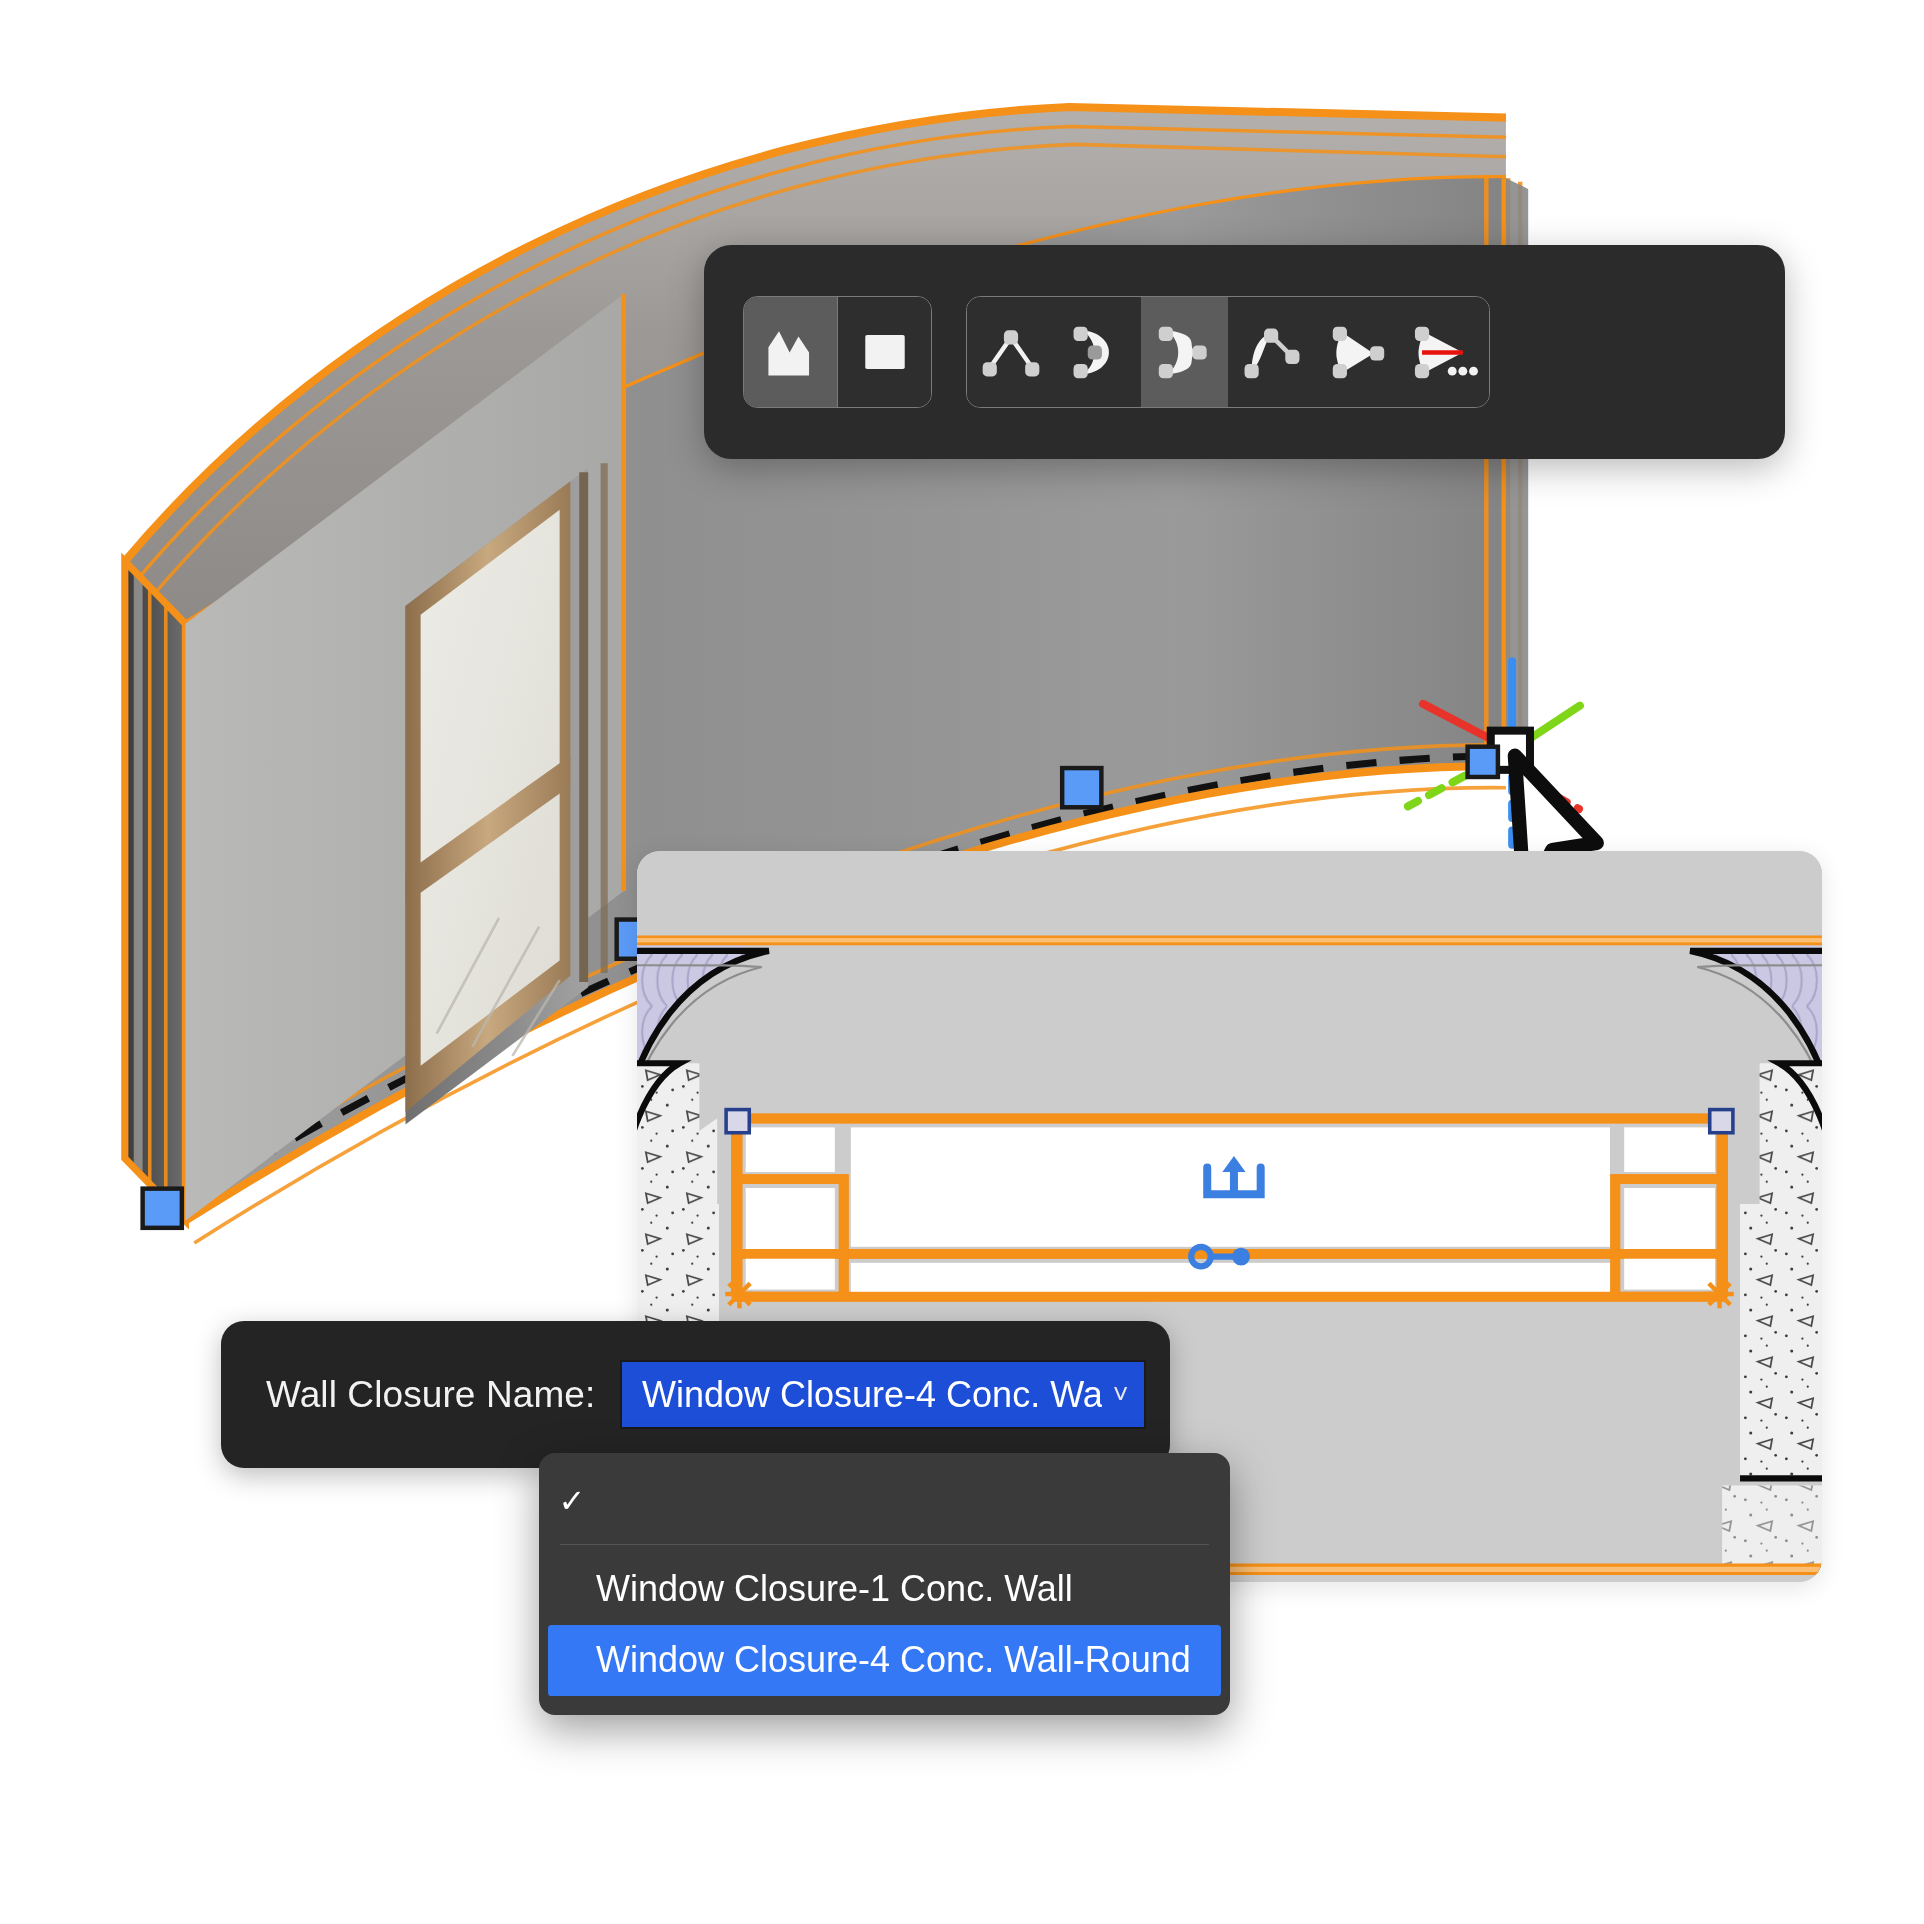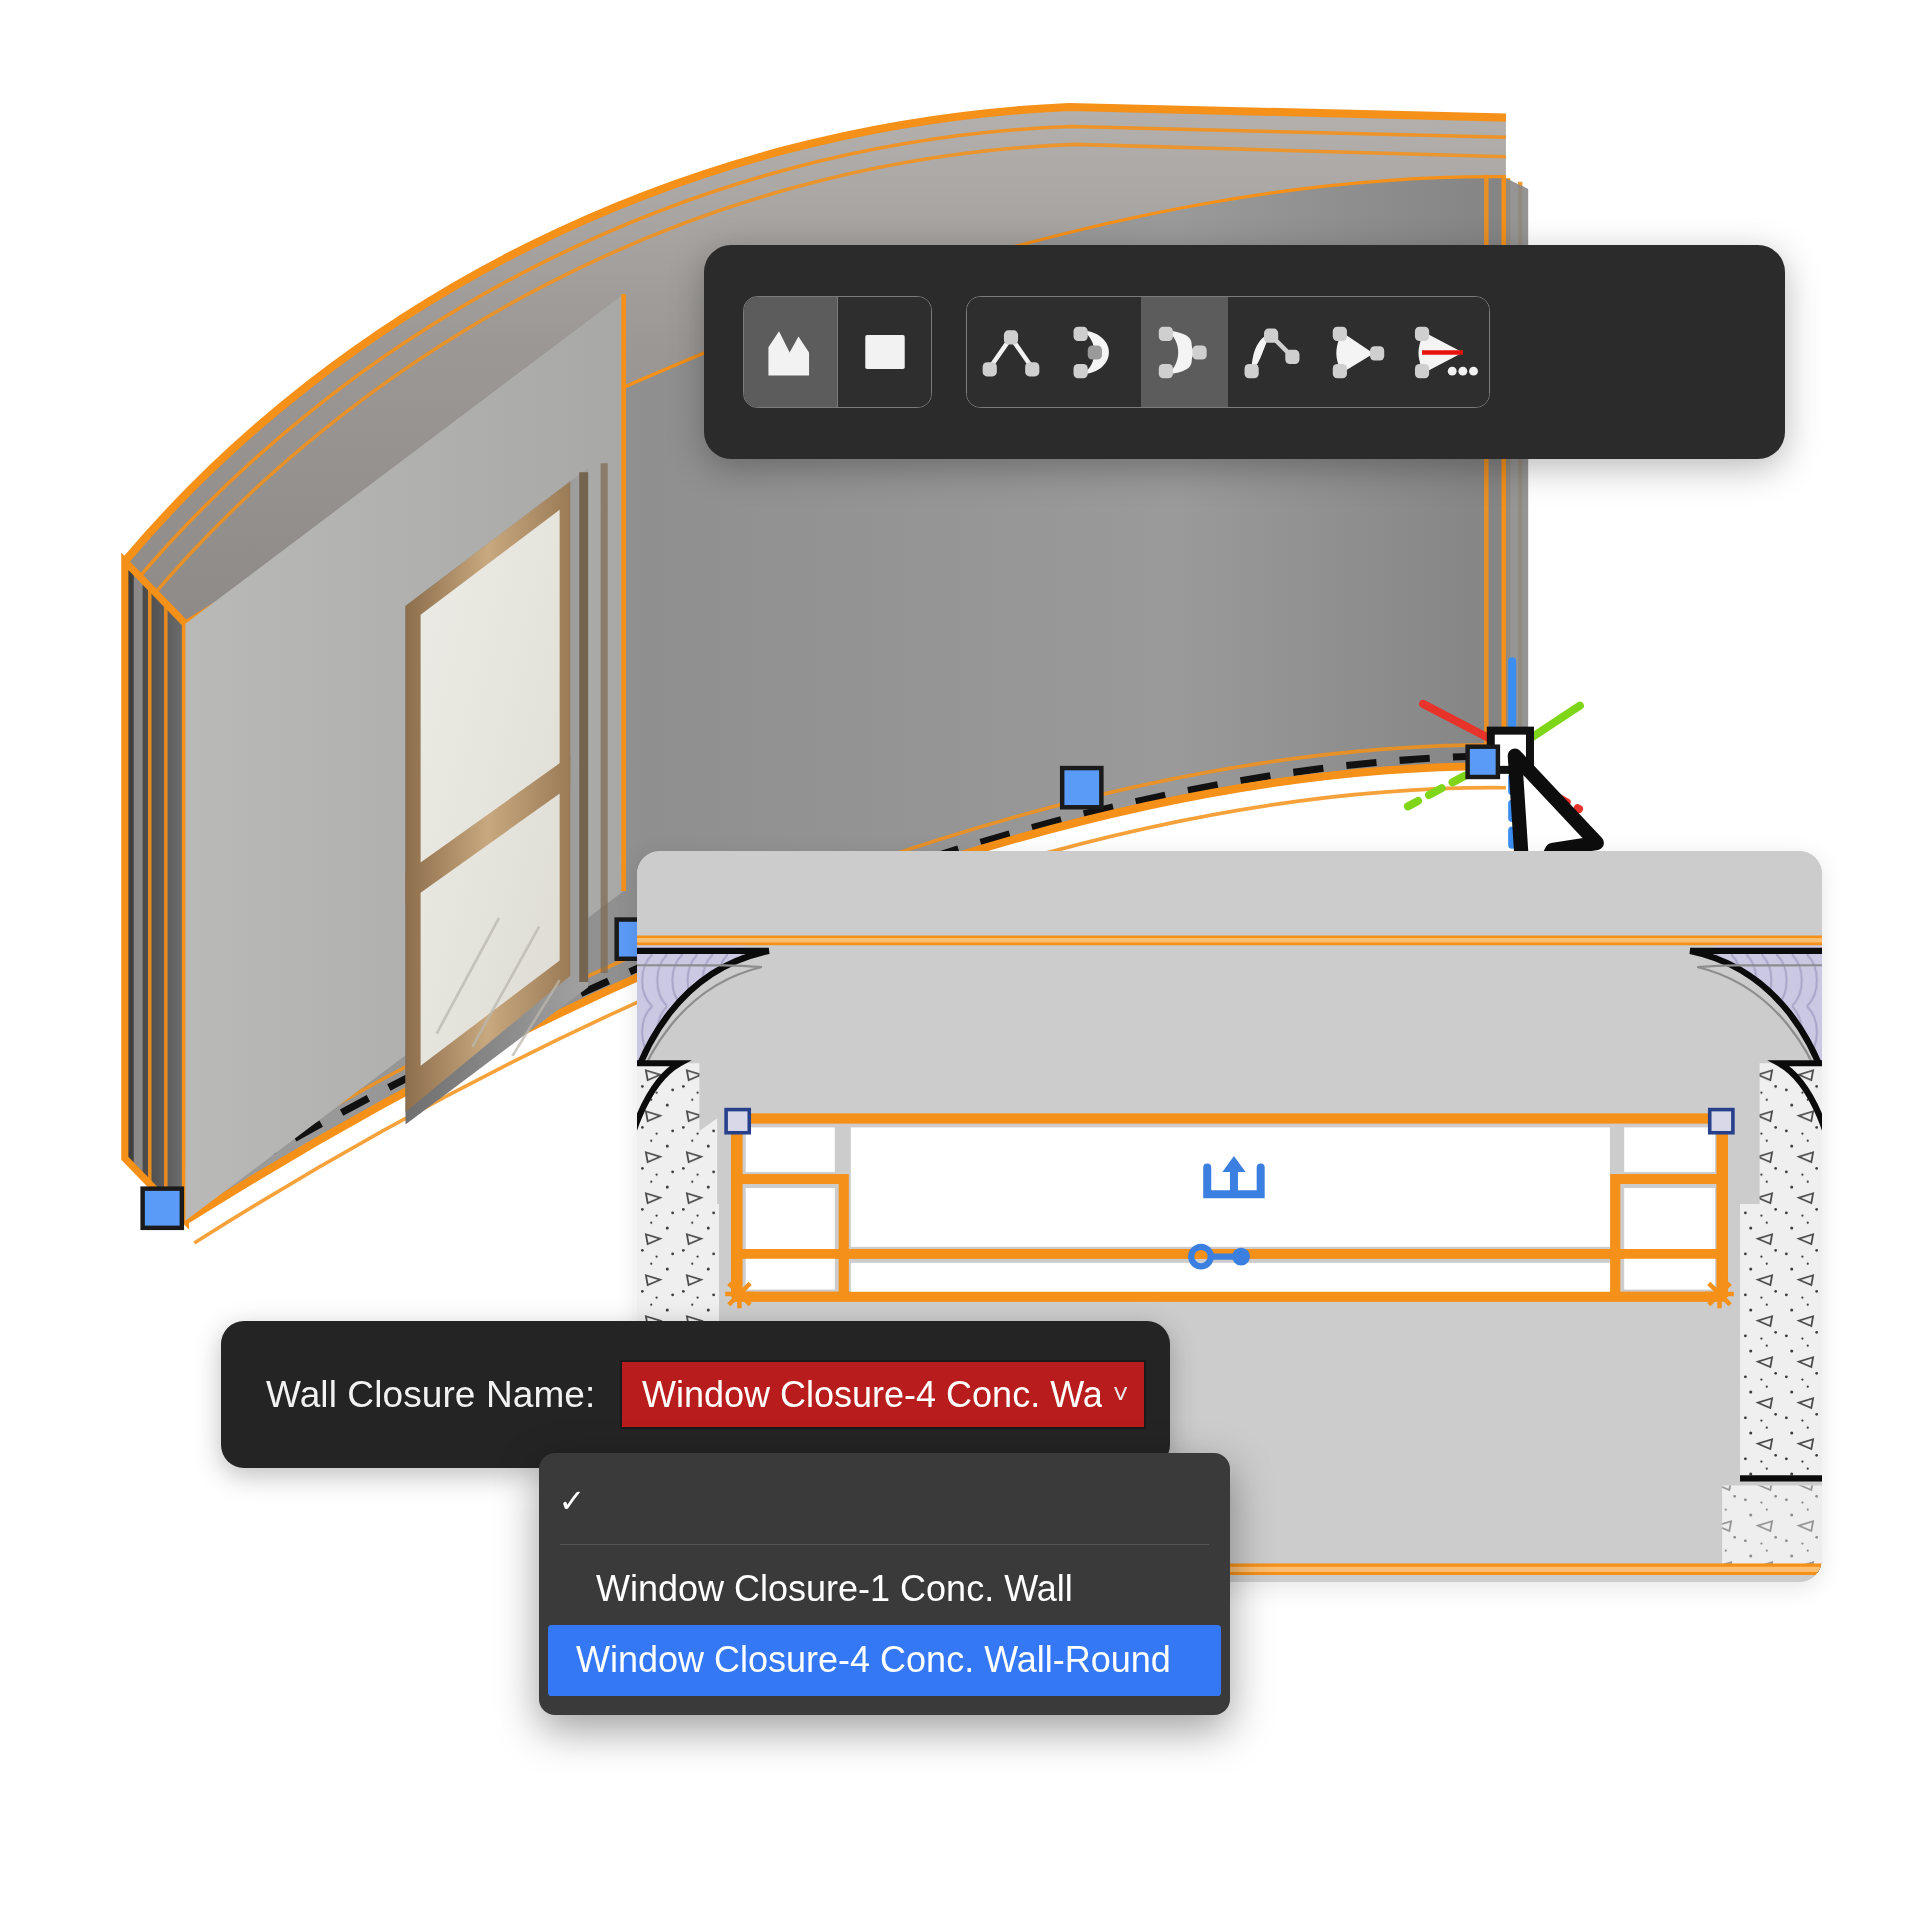--- a/index.html
+++ b/index.html
@@ -57,21 +57,21 @@
     display:flex;align-items:center;
     box-shadow:0 7.1px 27px rgba(0,0,0,0.25);
   }
   .closure-label{
     color:#f2f2f2;font-size:37px;letter-spacing:0.1px;
     margin-left:45px;white-space:nowrap;
   }
   .closure-select{
     margin-left:25px;
     width:526px;height:69px;
-    background:#b91c1c;
+    background:#1d4ed8;
     border:2.2px solid #1a1a1a;
     display:flex;align-items:center;justify-content:space-between;
     padding:0 16px 0 19.6px;box-sizing:border-box;
   }
   .closure-select .val{color:#ffffff;font-size:36px;white-space:nowrap;overflow:hidden;}
   .closure-select .chev{color:#e8e8e8;font-size:27px;line-height:1;margin-left:10.7px;}
 
   
   .menu{
     position:absolute;left:539px;top:1453px;width:691px;
@@ -81,21 +81,21 @@
   }
   .menu-item{
     height:71px;display:flex;align-items:center;
     color:#ffffff;font-size:36px;
     padding-left:57px;position:relative;white-space:nowrap;
   }
   .menu-item .tick{
     position:absolute;left:19.6px;top:50%;transform:translateY(-50%);
     font-size:32px;color:#ffffff;
   }
-  .menu-item.sel{background:#3478f6;margin:0 9px;border-radius:3.6px;padding-left:28px;}
+  .menu-item.sel{background:#3478f6;margin:0 9px;border-radius:3.6px;padding-left:48px;}
   .menu-sep{height:1.3px;background:#545454;margin:7.1px 21.4px 9px 21.4px;}
 </style>
 </head>
 <body>
 
 <div class="stage">
 
   <div class="wall3d">
     <svg width="1604" height="1292" viewBox="0 0 1800 1450">
       <defs>

